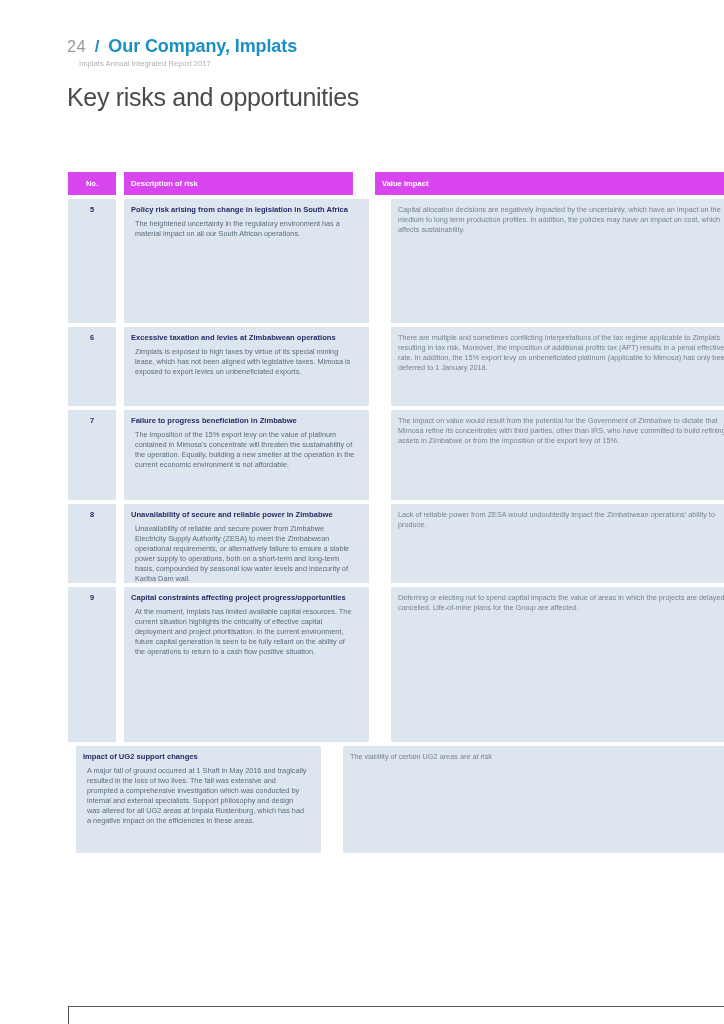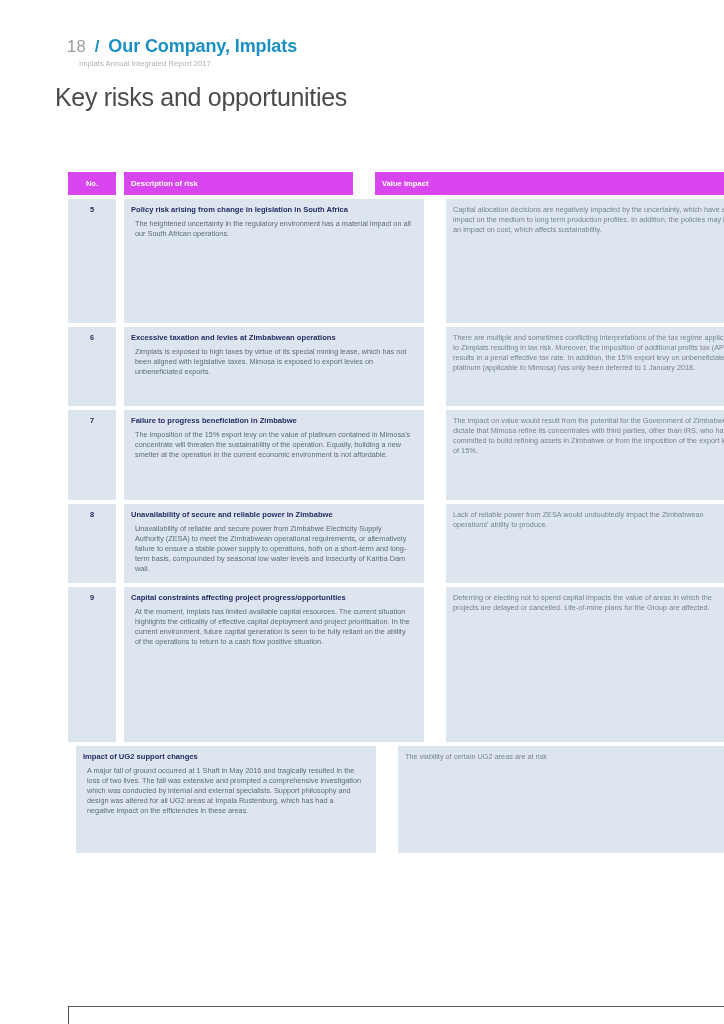--- a/index.html
+++ b/index.html
@@ -45,21 +45,21 @@
   }
   .hdr-sub {
     margin-top: 2px;
     font-size: 7.6px;
     color: #b0b0b0;
     letter-spacing: .05px;
     padding-left: 12px;
   }
   .page-title {
     position: absolute;
-    left: 55px;
+    left: 67px;
     top: 83px;
     font-size: 25px;
     color: #4b4b4b;
     letter-spacing: -.3px;
     font-weight: 400;
   }
 
   
   .risk-table {
     position: absolute;
@@ -113,21 +113,21 @@
   .cell-no {
     width: 48px;
     display: flex;
     justify-content: center;
     padding-top: 6px;
     font-size: 7.4px;
     font-weight: 700;
     color: #262c66;
   }
   .cell-desc {
-    width: 300px;
+    width: 245px;
     padding: 6px 9px 6px 7px;
   }
   .cell-impact {
     flex: 1;
     padding: 6px 9px 6px 7px;
   }
   .risk-title {
     font-size: 7.6px;
     font-weight: 700;
     color: #262c66;
@@ -157,21 +157,21 @@
     border-top: 1.2px solid #59595b;
     border-left: 1.2px solid #59595b;
     box-sizing: border-box;
   }
 </style>
 </head>
 <body>
 
 <div class="page-header">
   <div class="hdr-line">
-    <span class="hdr-pageno">18</span>
+    <span class="hdr-pageno">24</span>
     <span class="hdr-slash">/</span>
     <span class="hdr-section">Our Company, Implats</span>
   </div>
   <div class="hdr-sub">Implats Annual Integrated Report 2017</div>
 </div>
 
 <div class="page-title">Key risks and opportunities</div>
 
 <div class="risk-table">
 

